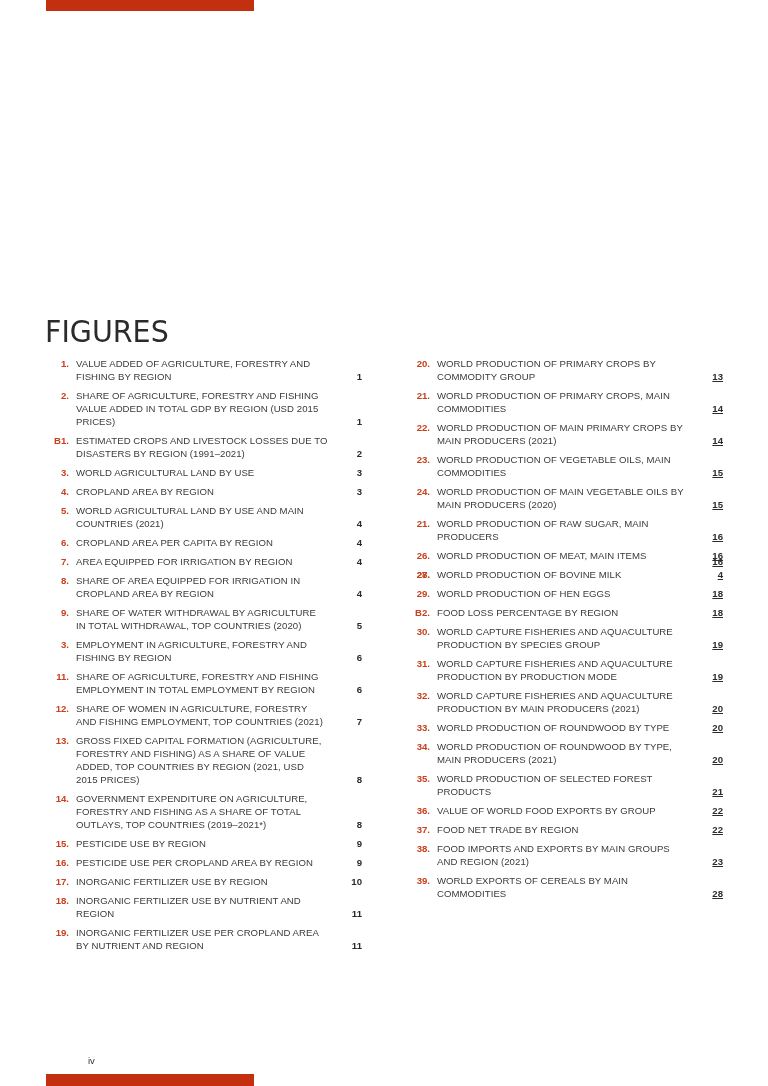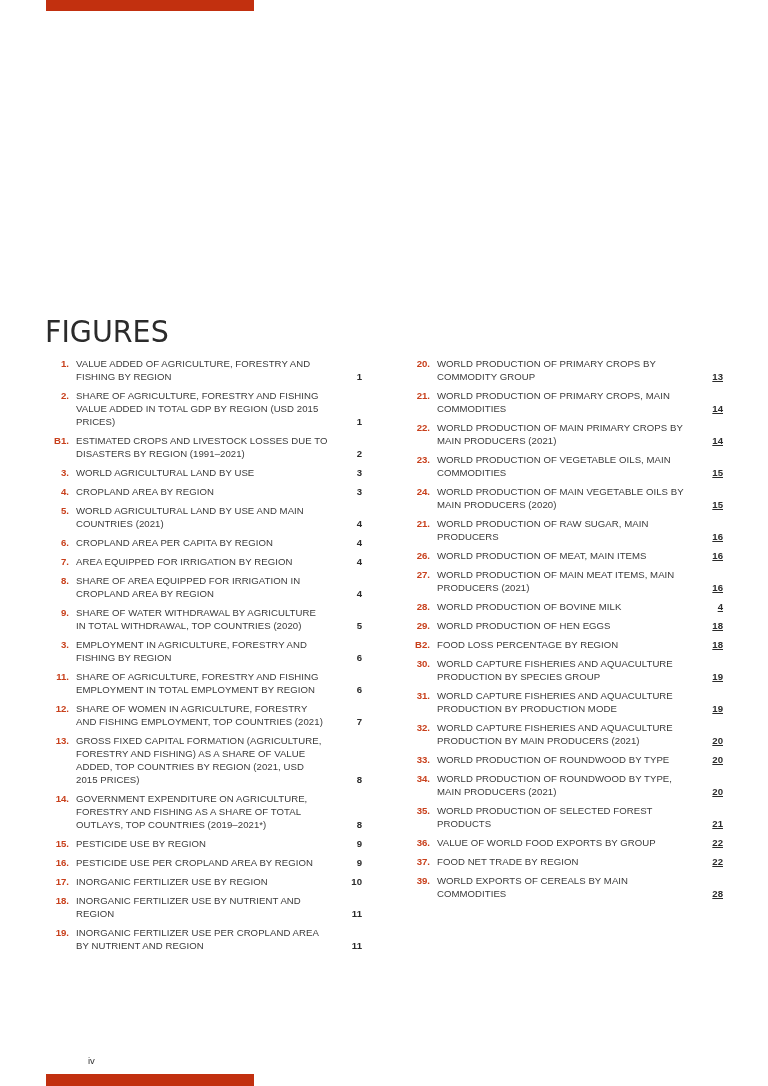--- a/index.html
+++ b/index.html
@@ -174,21 +174,20 @@
       <div class="text">World production of raw sugar, main producers</div>
       <span class="page">16</span>
     </div>
     <div class="entry">
       <span class="num">26.</span>
       <div class="text">World production of meat, main items</div>
       <span class="page">16</span>
     </div>
     <div class="entry">
       <span class="num">27.</span>
-      <div class="text">World production of main meat items, main producers (2021)</div>
       <span class="page">16</span>
     </div>
     <div class="entry">
       <span class="num">28.</span>
       <div class="text">World production of bovine milk</div>
       <span class="page">4</span>
     </div>
     <div class="entry">
       <span class="num">29.</span>
       <div class="text">World production of hen eggs</div>
@@ -233,20 +232,25 @@
       <span class="num">36.</span>
       <div class="text">Value of world food exports by group</div>
       <span class="page">22</span>
     </div>
     <div class="entry">
       <span class="num">37.</span>
       <div class="text">Food net trade by region</div>
       <span class="page">22</span>
     </div>
     <div class="entry">
+      <span class="num">38.</span>
+      <div class="text">Food imports and exports by main groups and region (2021)</div>
+      <span class="page">23</span>
+    </div>
+    <div class="entry">
       <span class="num">39.</span>
       <div class="text">World exports of cereals by main commodities</div>
       <span class="page">28</span>
     </div>
   </div>
 
 <div class="folio">iv</div>
 <div class="bar bottom"></div>
 
 </body></html>

